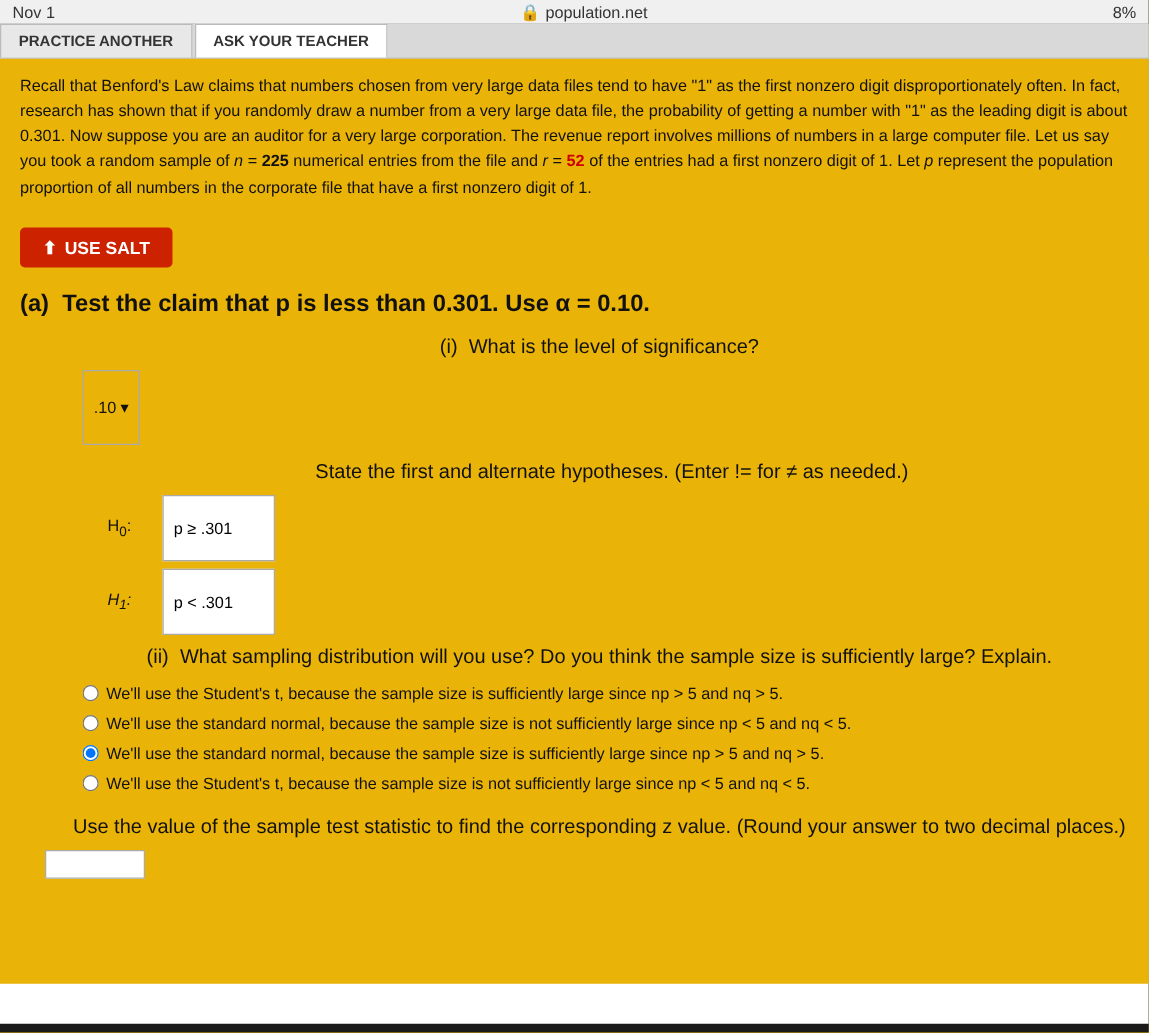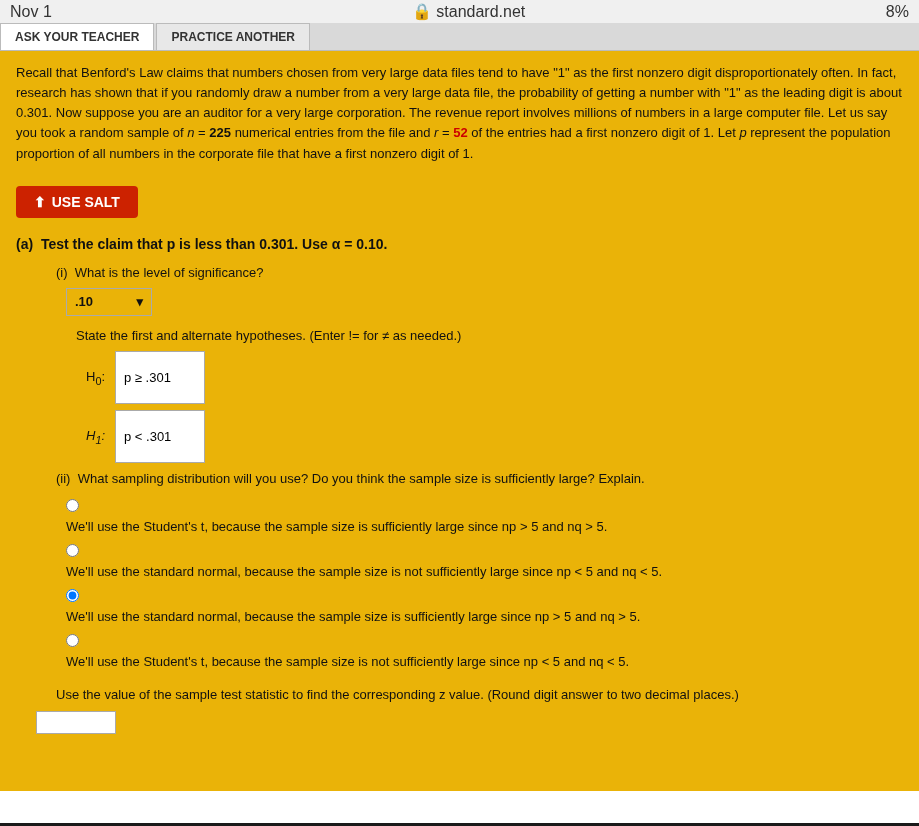--- a/index.html
+++ b/index.html
@@ -11,21 +11,21 @@
       height: 826px;
       overflow: hidden;
     }
 
     .status-bar {
       background: #f0f0f0;
       display: flex;
       justify-content: space-between;
       align-items: center;
       padding: 2px 10px;
-      font-size: 16px;
+      font-size: 13px;
       color: #333;
     }
 
     .url-bar {
       display: flex;
       align-items: center;
       gap: 4px;
     }
 
     .browser-window {
@@ -102,34 +102,35 @@
     .use-salt-btn .salt-icon {
       font-size: 14px;
     }
 
     .question-part {
       margin-bottom: 16px;
     }
 
     .part-label {
       font-weight: bold;
-      font-size: 14px;
+      font-size: 19px;
       margin-bottom: 8px;
     }
 
     .sub-label {
-      font-size: 13px;
+      font-size: 16px;
       margin-bottom: 6px;
       margin-left: 20px;
+      text-align: center;
     }
 
     .hypothesis-row {
       display: flex;
       align-items: center;
-      gap: 1px;
+      gap: 16px;
       margin: 6px 0 6px 30px;
     }
 
     .hypothesis-label {
       font-size: 13px;
       min-width: 28px;
       font-style: italic;
     }
 
     .hypothesis-input {
@@ -144,21 +145,20 @@
       margin-top: 8px;
     }
 
     .radio-option {
       display: flex;
       align-items: flex-start;
       gap: 6px;
       margin-bottom: 6px;
       font-size: 13px;
       line-height: 1.4;
-      flex-direction: column;
     }
 
     .radio-option input[type="radio"] {
       margin-top: 2px;
       flex-shrink: 0;
     }
 
     .z-value-section {
       margin-top: 14px;
     }
@@ -172,56 +172,55 @@
       display: block;
     }
 
     .sub-part {
       margin-left: 20px;
       margin-top: 4px;
     }
 
     .dropdown-box {
       border: 1px solid #aaa;
-      padding: 3px 8px;
-      font-size: 13px;
-      width: 86px;
+      padding: 19px 8px;
+      font-size: 13px;
+      width: 46px;
       display: inline-flex;
       align-items: center;
       justify-content: space-between;
       cursor: pointer;
-      font-weight: bold;
     }
 
     .h0-label {
       font-style: normal;
     }
   </style>
 </head>
 <body>
 
 <div class="status-bar">
   <span>Nov 1</span>
   <div class="url-bar">
     <span>🔒</span>
-    <span>standard.net</span>
+    <span>population.net</span>
   </div>
   <span>
     <span>8%</span>
   </span>
 </div>
 
 <div class="browser-window">
 
   <div class="tab-bar">
+    <div class="tab secondary">
+      <span>PRACTICE ANOTHER</span>
+    </div>
     <div class="tab active">
       <span>ASK YOUR TEACHER</span>
-    </div>
-    <div class="tab secondary">
-      <span>PRACTICE ANOTHER</span>
     </div>
   </div>
 
   <div class="content-area">
 
     <div class="problem-text">
       Recall that Benford's Law claims that numbers chosen from very large data files tend to have "1" as the first nonzero digit
       disproportionately often. In fact, research has shown that if you randomly draw a number from a very large data file, the probability of
       getting a number with "1" as the leading digit is about 0.301. Now suppose you are an auditor for a very large corporation. The revenue
       report involves millions of numbers in a large computer file. Let us say you took a random sample of <em>n</em> = <strong>225</strong> numerical entries from the
@@ -294,20 +293,20 @@
 
           <div class="radio-option">
             <input type="radio" name="sampling" id="opt4" style="">
             <label for="opt4">We'll use the Student's t, because the sample size is not sufficiently large since np &lt; 5 and nq &lt; 5.</label>
           </div>
 
         </div>
       </div>
 
       <div class="z-value-section" style="margin-left: 20px;">
-        <div class="sub-label">Use the value of the sample test statistic to find the corresponding z value. (Round digit answer to two decimal places.)</div>
+        <div class="sub-label">Use the value of the sample test statistic to find the corresponding z value. (Round your answer to two decimal places.)</div>
         <input class="z-input" type="text" style="">
       </div>
 
     </div>
 
   </div>
 </div>
 
 </body></html>

